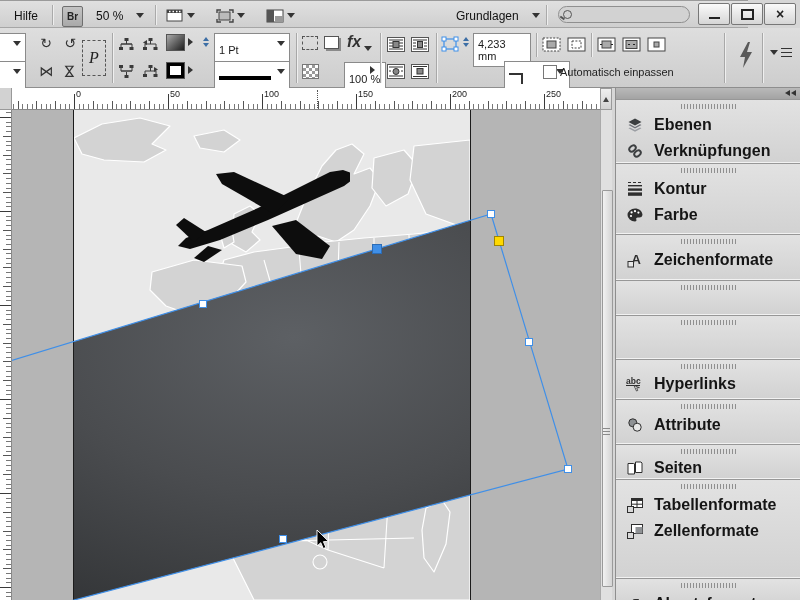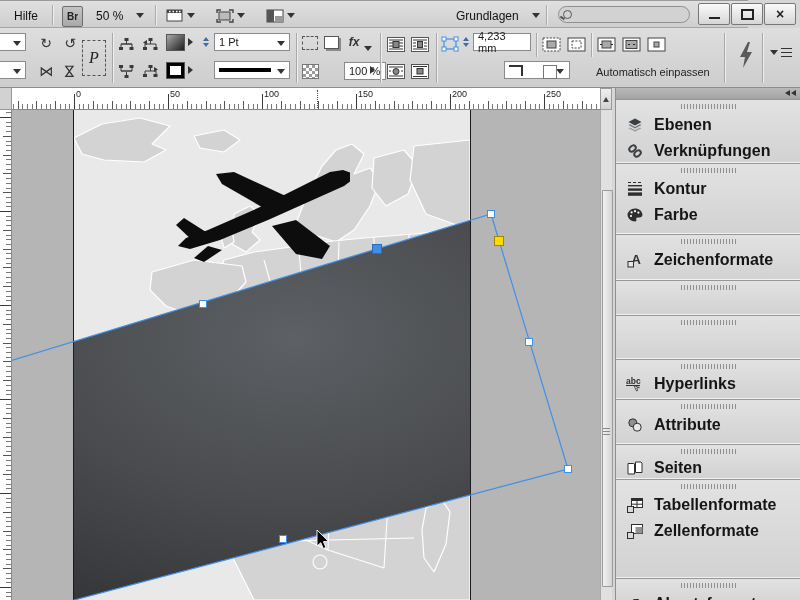--- a/index.html
+++ b/index.html
@@ -24,21 +24,21 @@
               border-radius:9px;display:flex;align-items:center;padding-left:4px;box-sizing:border-box;}
   #search-box input{border:none;background:transparent;outline:none;width:100px;font-size:11px;}
   .mag{width:7px;height:7px;border:1.5px solid #555;border-radius:50%;position:relative;}
   .mag::after{content:"";position:absolute;left:-4px;top:6px;width:5px;height:1.5px;background:#555;transform:rotate(35deg);}
   
   #cpanel{left:0;top:28px;width:800px;height:60px;background:linear-gradient(#dedede,#cdcdcd);
           border-bottom:1px solid #8e8e8e;box-sizing:border-box;}
   .csep{position:absolute;top:5px;height:50px;width:1px;background:#a8a8a8;border-right:1px solid #efefef;}
   .ticon{position:absolute;width:20px;height:20px;display:flex;align-items:center;justify-content:center;color:#333;font-size:14px;}
   .field{position:absolute;height:18px;background:#fff;border:1px solid #8a8a8a;box-sizing:border-box;
-         display:flex;align-items:center;padding:8px 4px;font-size:11px;}
+         display:flex;align-items:center;padding:16px 4px;font-size:11px;}
   .spinner{position:absolute;width:11px;height:18px;display:flex;flex-direction:column;align-items:center;justify-content:center;gap:2px;}
   .spin-up{width:0;height:0;border-left:3.5px solid transparent;border-right:3.5px solid transparent;border-bottom:4px solid #3c6ea5;}
   .spin-dn{width:0;height:0;border-left:3.5px solid transparent;border-right:3.5px solid transparent;border-top:4px solid #3c6ea5;}
   .swatch-grad{position:absolute;width:17px;height:15px;border:1px solid #555;background:linear-gradient(135deg,#aaa,#1e1e1e);}
   .swatch-stroke{position:absolute;width:17px;height:15px;border:1px solid #555;background:#fff;box-shadow:inset 0 0 0 3px #000;}
   .checker{position:absolute;width:15px;height:13px;border:1px solid #777;
            background:repeating-conic-gradient(#9a9a9a 0 25%,#fff 0 50%);background-size:6px 6px;}
   .dashsq{position:absolute;width:14px;height:12px;border:1px dashed #555;}
   .shadsq{position:absolute;width:13px;height:11px;background:#fff;border:1px solid #555;box-shadow:2px 2px 0 #8a8a8a;}
   .checkbox{position:absolute;width:12px;height:12px;background:#fff;border:1px solid #777;}
@@ -228,21 +228,21 @@
     <div class="caret" style="right:4px;left:auto;position:absolute;top:7px;"></div>
   </div>
   <div class="field" style="left:214px;top:33px;width:76px;">
     <div style="width:52px;height:4px;background:#000;"></div>
     <div class="caret" style="right:4px;left:auto;position:absolute;top:7px;"></div>
   </div>
   <div class="csep" style="left:296px;"></div>
 
   <div class="dashsq" style="left:302px;top:8px;"></div>
   <div class="shadsq" style="left:324px;top:8px;"></div>
-  <div class="ticon" style="left:344px;top:4px;font-style:italic;font-weight:bold;font-size:12px;">fx</div>
+  <div class="ticon" style="left:344px;top:4px;font-style:italic;font-weight:bold;font-size:16px;">fx</div>
   <div class="caret" style="left:364px;top:18px;"></div>
   <div class="checker" style="left:302px;top:36px;"></div>
   <div class="field" style="left:344px;top:34px;width:42px;height:17px;">
     <span>100 %</span>
   </div>
   <div class="caret-r" style="left:370px;top:38px;"></div>
   <div class="csep" style="left:380px;"></div>
 
   <div class="ticon" style="left:386px;top:6px;">
     <svg width="18" height="15" viewBox="0 0 18 15">
@@ -345,21 +345,21 @@
         <path d="M6 7.5H8M13 7.5h-2" stroke="#222"></path>
       </svg>
   </div>
   <div class="ticon" style="left:646px;top:6px;">
     <svg width="19" height="15" viewBox="0 0 19 15">
         <rect x="1" y="1" width="17" height="13" fill="#fff" stroke="#444"></rect>
         <rect x="7" y="5" width="5" height="5" fill="#aaa" stroke="#444"></rect>
       </svg>
   </div>
   <div class="checkbox" style="left:543px;top:37px;"></div>
-  <span class="abs" style="left:560px;top:38px;color:#222;margin-left:36px;">Automatisch einpassen</span>
+  <span class="abs" style="left:560px;top:38px;color:#222;">Automatisch einpassen</span>
 
   <div class="csep" style="left:724px;"></div>
   <div class="lightning">
     <svg width="20" height="30" viewBox="0 0 20 30">
         <path d="M12 2 4 17h5l-2 11L16 12h-5l3-10Z" fill="#5a5a5a"></path>
       </svg>
   </div>
   <div class="csep" style="left:762px;"></div>
   <div class="menu-btn">
     <div class="caret" style="position:static;"></div>

